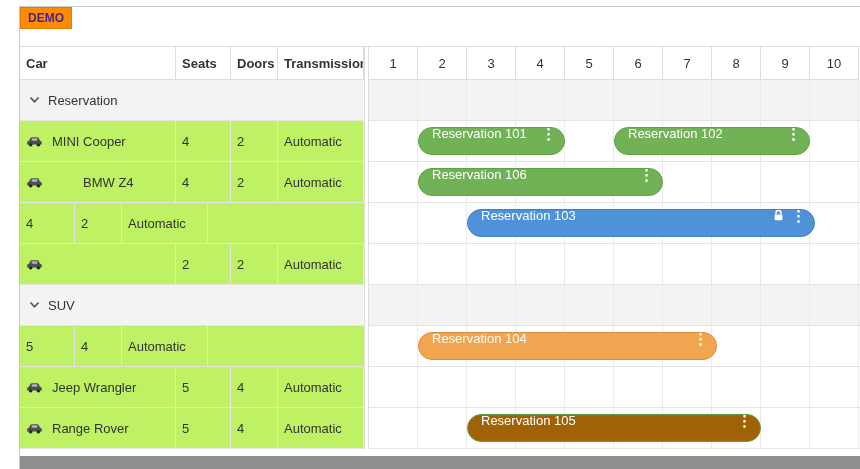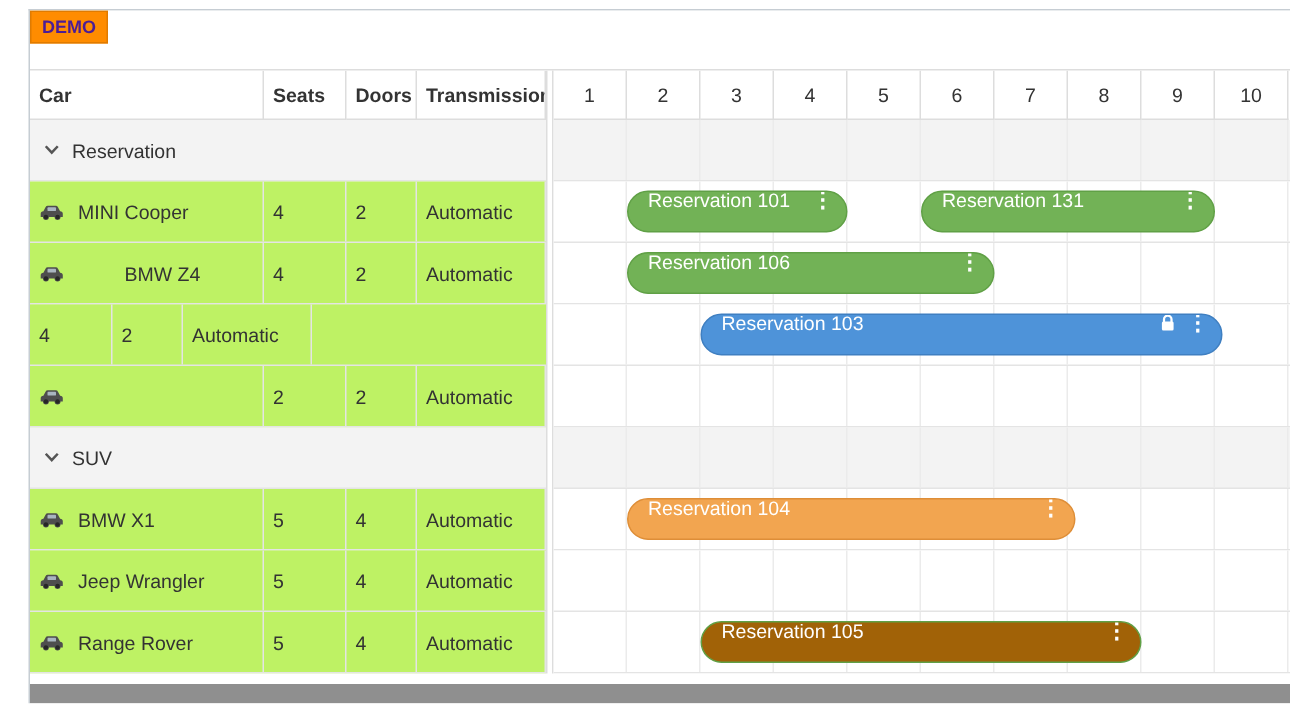--- a/index.html
+++ b/index.html
@@ -138,31 +138,20 @@
           </div>
           <div class="l-group-row">
             <span class="icon">
               <svg width="11" height="8" viewBox="0 0 11 8">
                 <path d="M1.5 1.5 L5.5 5.8 L9.5 1.5" fill="none" stroke="#555" stroke-width="1.7"></path>
               </svg>
             </span>
             <span>SUV</span>
           </div>
           <div class="l-row">
-            <div class="l-cell" style="width: 156px;">
-              <span class="icon">
-                <svg width="17" height="13" viewBox="0 0 18 13">
-                  <path d="M1.2 7.6 Q1.2 5.9 3.1 5.8 L4.6 2.9 Q5.1 1.9 6.2 1.9 L11.8 1.9 Q12.9 1.9 13.4 2.9 L14.9 5.8 Q16.8 5.9 16.8 7.6 L16.8 9.8 L15.2 9.8 A2.1 2.1 0 0 1 11 9.8 L7 9.8 A2.1 2.1 0 0 1 2.8 9.8 L1.2 9.8 Z" fill="#4e4e4e"></path>
-                  <circle cx="4.9" cy="9.9" r="1.6" fill="#262626"></circle>
-                  <circle cx="13.1" cy="9.9" r="1.6" fill="#262626"></circle>
-                  <rect x="6" y="3" width="6" height="2.6" rx="0.6" fill="#a9b5c0"></rect>
-                </svg>
-              </span>
-              <span>BMW X1</span>
-            </div>
             <div class="l-cell" style="width: 55px;">5</div>
             <div class="l-cell" style="width: 47px;">4</div>
             <div class="l-cell" style="width: 86px;">Automatic</div>
           </div>
           <div class="l-row">
             <div class="l-cell" style="width: 156px;">
               <span class="icon">
                 <svg width="17" height="13" viewBox="0 0 18 13">
                   <path d="M1.2 7.6 Q1.2 5.9 3.1 5.8 L4.6 2.9 Q5.1 1.9 6.2 1.9 L11.8 1.9 Q12.9 1.9 13.4 2.9 L14.9 5.8 Q16.8 5.9 16.8 7.6 L16.8 9.8 L15.2 9.8 A2.1 2.1 0 0 1 11 9.8 L7 9.8 A2.1 2.1 0 0 1 2.8 9.8 L1.2 9.8 Z" fill="#4e4e4e"></path>
                   <circle cx="4.9" cy="9.9" r="1.6" fill="#262626"></circle>
@@ -230,21 +219,21 @@
             <div class="g-cell"></div>
             <div class="g-cell"></div>
             <div class="g-cell"></div>
             <div class="g-cell"></div>
             <div class="g-cell"></div>
             <div class="event" style="background: rgb(114, 178, 86); border-color: rgb(96, 160, 70); left: 49px; width: 147px;">
               <span class="lbl">Reservation 101</span>
               <span class="menu">⋮</span>
             </div>
             <div class="event" style="background: rgb(114, 178, 86); border-color: rgb(96, 160, 70); left: 245px; width: 196px;">
-              <span class="lbl">Reservation 131</span>
+              <span class="lbl">Reservation 102</span>
               <span class="menu">⋮</span>
             </div>
           </div>
           <div class="g-row">
             <div class="g-cell"></div>
             <div class="g-cell"></div>
             <div class="g-cell"></div>
             <div class="g-cell"></div>
             <div class="g-cell"></div>
             <div class="g-cell"></div>

